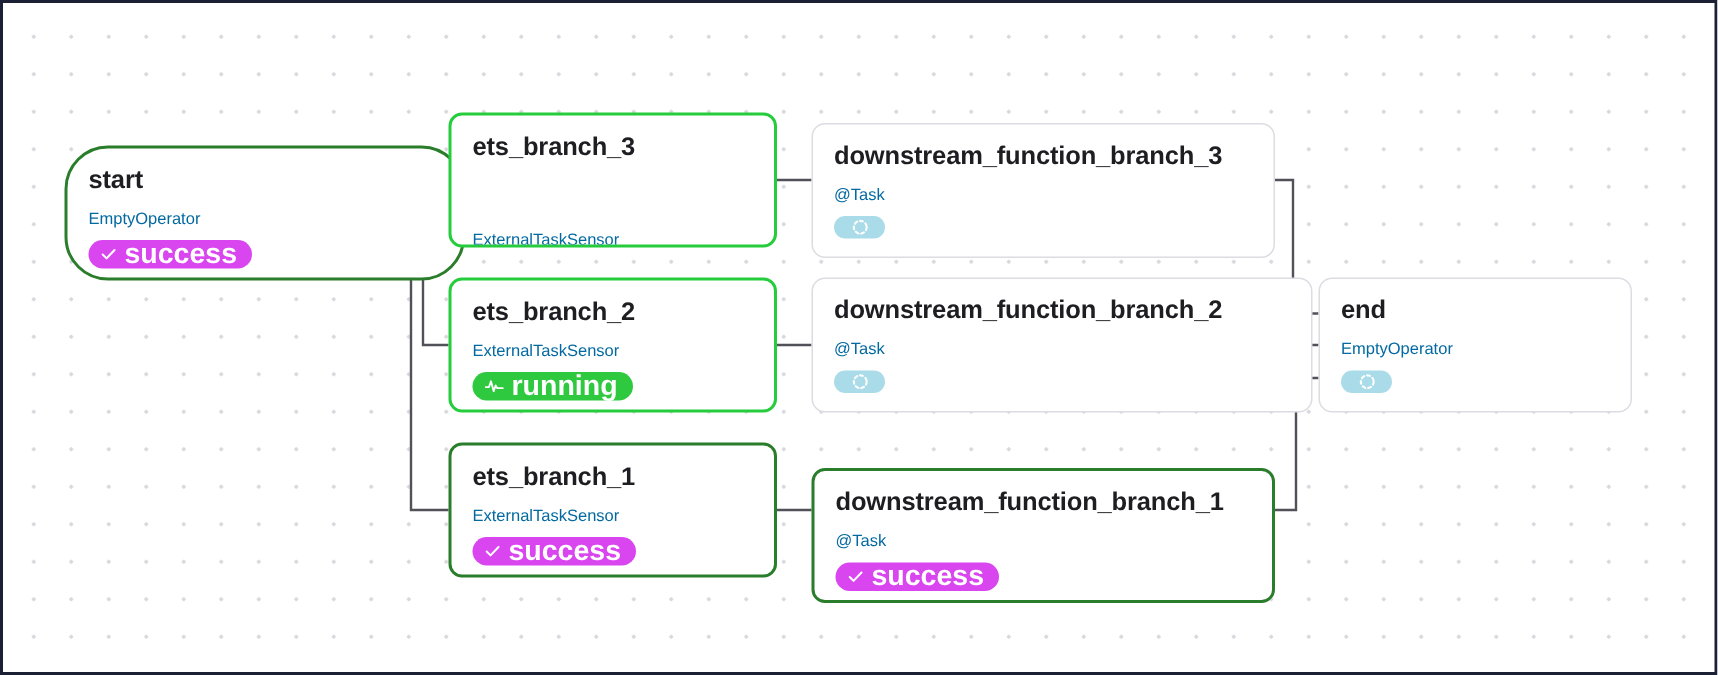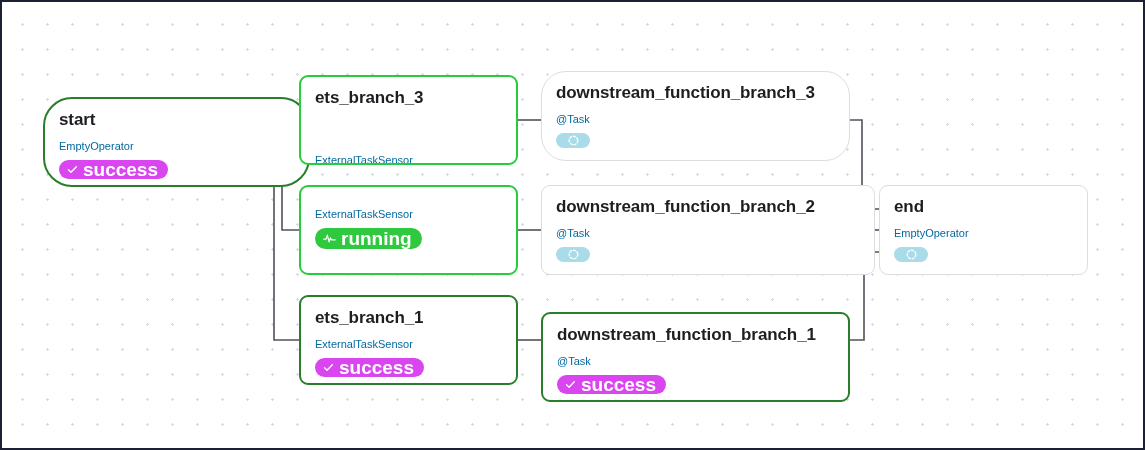--- a/index.html
+++ b/index.html
@@ -162,20 +162,21 @@
       <span class="badge-icon">
         <svg width="13" height="11" viewBox="0 0 14 12" aria-hidden="true">
           <path d="M0.8 6.6 L3.2 6.6 L4.6 2.4 L6.6 9.6 L8.0 5.4 L9.2 7.4 L13.2 7.4" fill="none" stroke="#ffffff" stroke-width="1.35" stroke-linecap="round" stroke-linejoin="round"></path>
         </svg>
       </span>
       <span class="badge-label">running</span>
     </div>
   </div>
 
   <div class="node state-running" style="left:297px; top:183px; width:219px; height:90px;">
+    <div class="node-title">ets_branch_2</div>
     <div class="node-subtitle">ExternalTaskSensor</div>
     <div class="badge badge-running">
       <span class="badge-icon">
         <svg width="13" height="11" viewBox="0 0 14 12" aria-hidden="true">
           <path d="M0.8 6.6 L3.2 6.6 L4.6 2.4 L6.6 9.6 L8.0 5.4 L9.2 7.4 L13.2 7.4" fill="none" stroke="#ffffff" stroke-width="1.35" stroke-linecap="round" stroke-linejoin="round"></path>
         </svg>
       </span>
       <span class="badge-label">running</span>
     </div>
   </div>
@@ -186,21 +187,21 @@
     <div class="badge badge-success">
       <span class="badge-icon">
         <svg width="11" height="11" viewBox="0 0 12 12" aria-hidden="true">
           <path d="M1.6 6.2 L4.4 9 L10.2 2.9" fill="none" stroke="#ffffff" stroke-width="1.5" stroke-linecap="round" stroke-linejoin="round"></path>
         </svg>
       </span>
       <span class="badge-label">success</span>
     </div>
   </div>
 
-  <div class="node state-deferred" style="left:539px; top:69px; width:309px; height:90px;border-radius:25px;">
+  <div class="node state-deferred" style="left:539px; top:80px; width:309px; height:90px;">
     <div class="node-title">downstream_function_branch_3</div>
     <div class="node-subtitle">@Task</div>
     <div class="badge badge-deferred">
       <span class="badge-icon">
         <svg width="13" height="13" viewBox="0 0 14 14" aria-hidden="true">
           <circle cx="7" cy="7" r="4.6" fill="none" stroke="#ffffff" stroke-width="1.5" stroke-dasharray="2.1 2.1" stroke-linecap="round"></circle>
         </svg>
       </span>
 
     </div>

